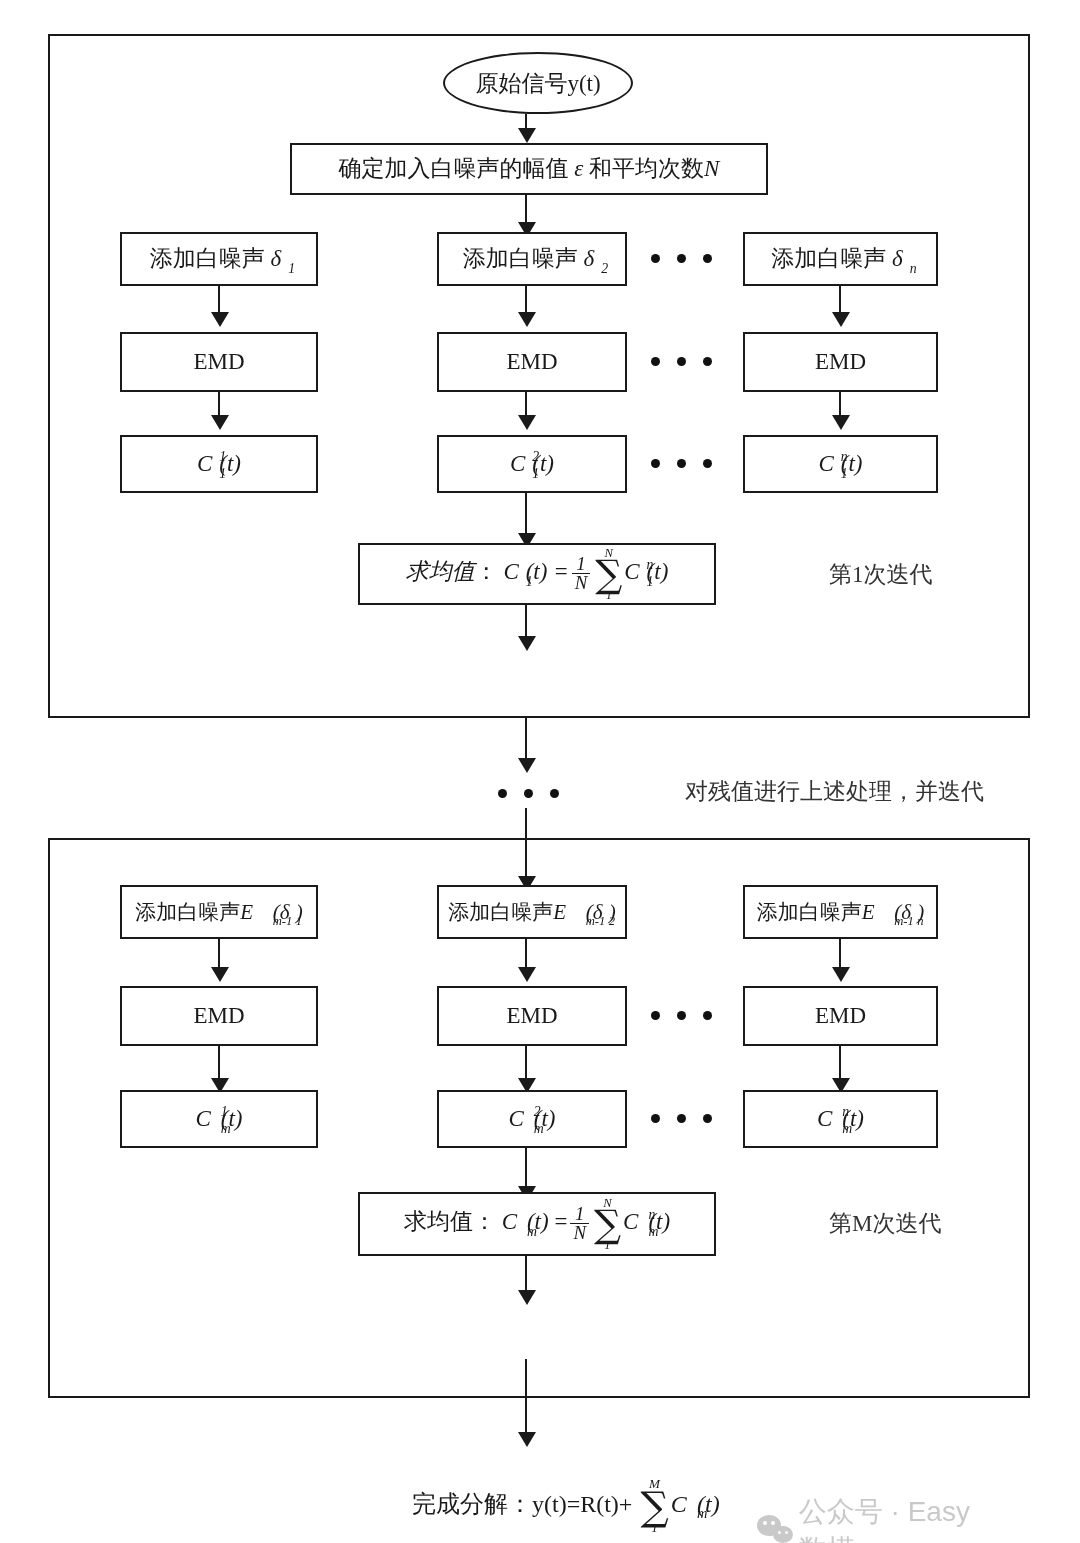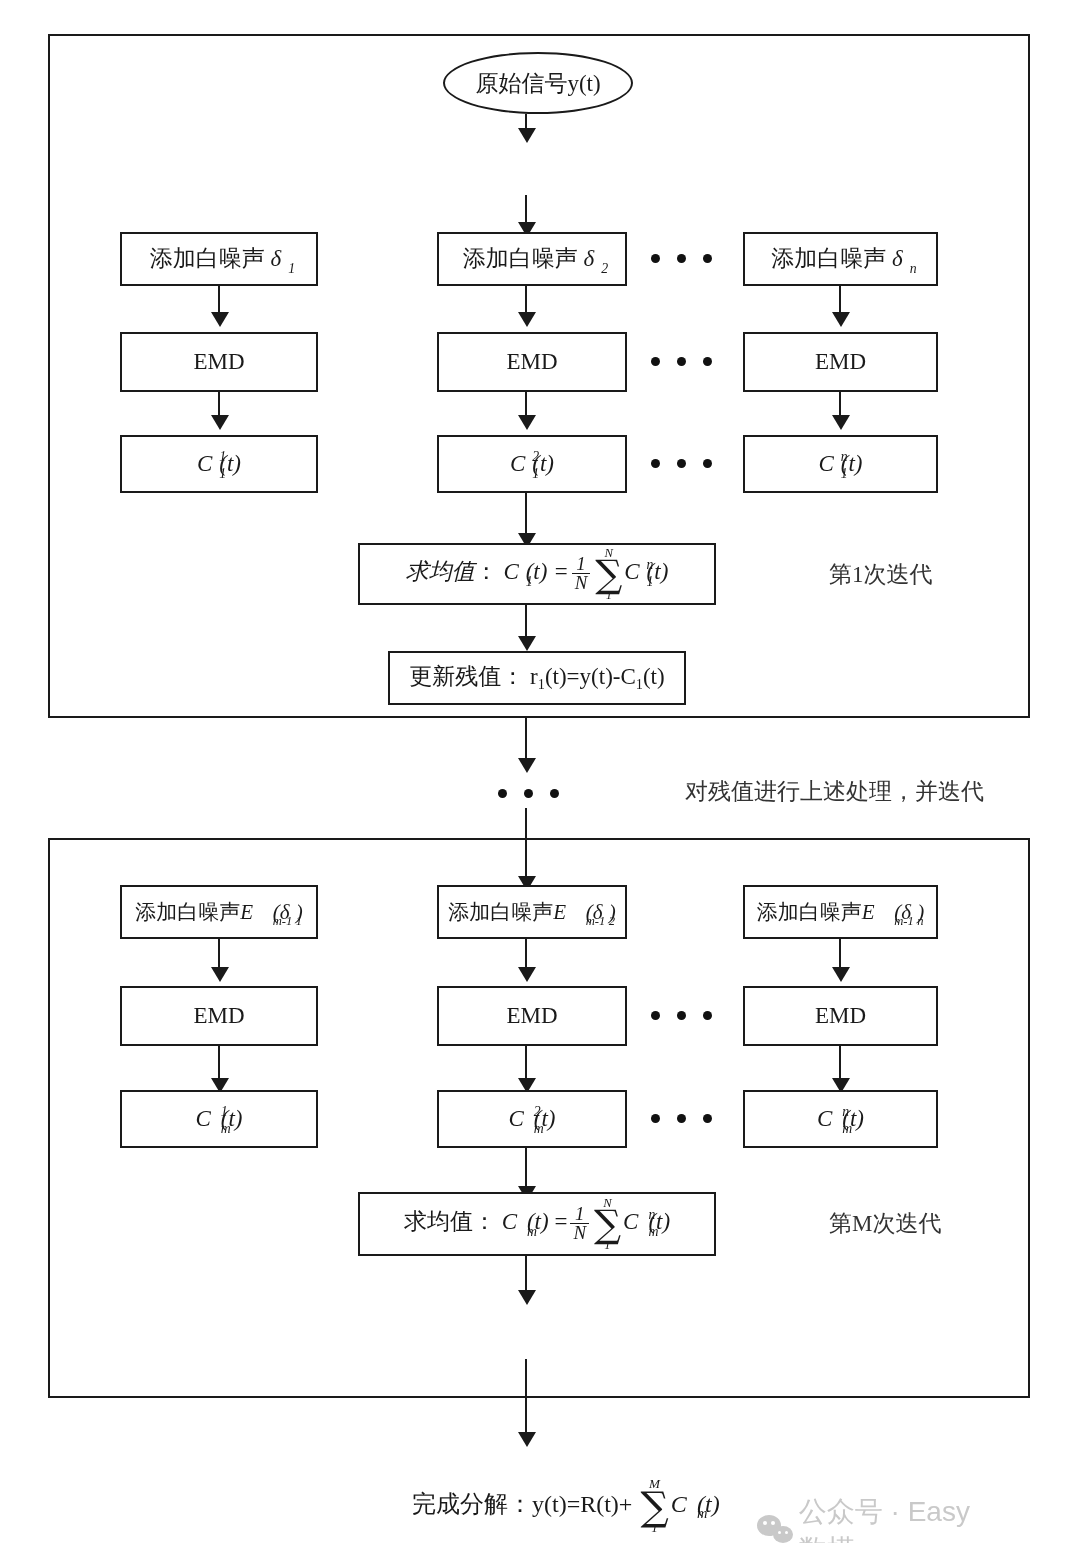--- a/index.html
+++ b/index.html
@@ -83,20 +83,23 @@
 
   <div class="panel" id="panel-1"></div>
 
   <div class="ellipse-node" id="start-node" style="left:443px;top:52px;width:190px;height:62px;">
     <span>原始信号y(t)</span>
   </div>
 
   <div class="vline" style="left:525px;top:114px;height:19px;"></div>
   <div class="arrowhead" style="left:518px;top:128px;"></div>
 
+  <div class="box" id="param-box" style="left:290px;top:143px;width:478px;height:52px;">
+    <span>确定加入白噪声的幅值 <span class="mi">ε</span>&nbsp;和平均次数<span class="mi">N</span></span>
+  </div>
 
   <div class="vline" style="left:525px;top:195px;height:32px;"></div>
   <div class="arrowhead" style="left:518px;top:222px;"></div>
 
   <div class="box" style="left:120px;top:232px;width:198px;height:54px;">
     <span>添加白噪声&nbsp;<span class="cvar">δ<span class="sb">1</span><span class="pad">1</span></span></span>
   </div>
   <div class="vline" style="left:218px;top:286px;height:31px;"></div>
   <div class="arrowhead" style="left:211px;top:312px;"></div>
   <div class="box" style="left:120px;top:332px;width:198px;height:60px;">
@@ -164,23 +167,20 @@
           <span class="sg">∑</span>
           <span class="lim">1</span>
         </span><span class="cvar">C<span class="sb">1</span><span class="sp">n</span><span class="pad">n</span></span><span class="mi">(t)</span></span>
   </div>
 
   <div class="ftext" style="left:829px;top:559px;">第1次迭代</div>
 
   <div class="vline" style="left:525px;top:605px;height:36px;"></div>
   <div class="arrowhead" style="left:518px;top:636px;"></div>
 
-  <div class="box" style="left:388px;top:651px;width:298px;height:54px;">
-    <span>更新残值：&nbsp;r<sub>1</sub>(t)=y(t)-C<sub>1</sub>(t)</span>
-  </div>
 
   <div class="vline" style="left:525px;top:718px;height:44px;"></div>
   <div class="arrowhead" style="left:518px;top:758px;"></div>
   <div class="dots" style="left:498px;top:789px;">
       <i></i>
       <i></i>
       <i></i>
     </div>
   <div class="vline" style="left:525px;top:808px;height:30px;"></div>
   <div class="ftext" style="left:685px;top:776px;">对残值进行上述处理，并迭代</div>

